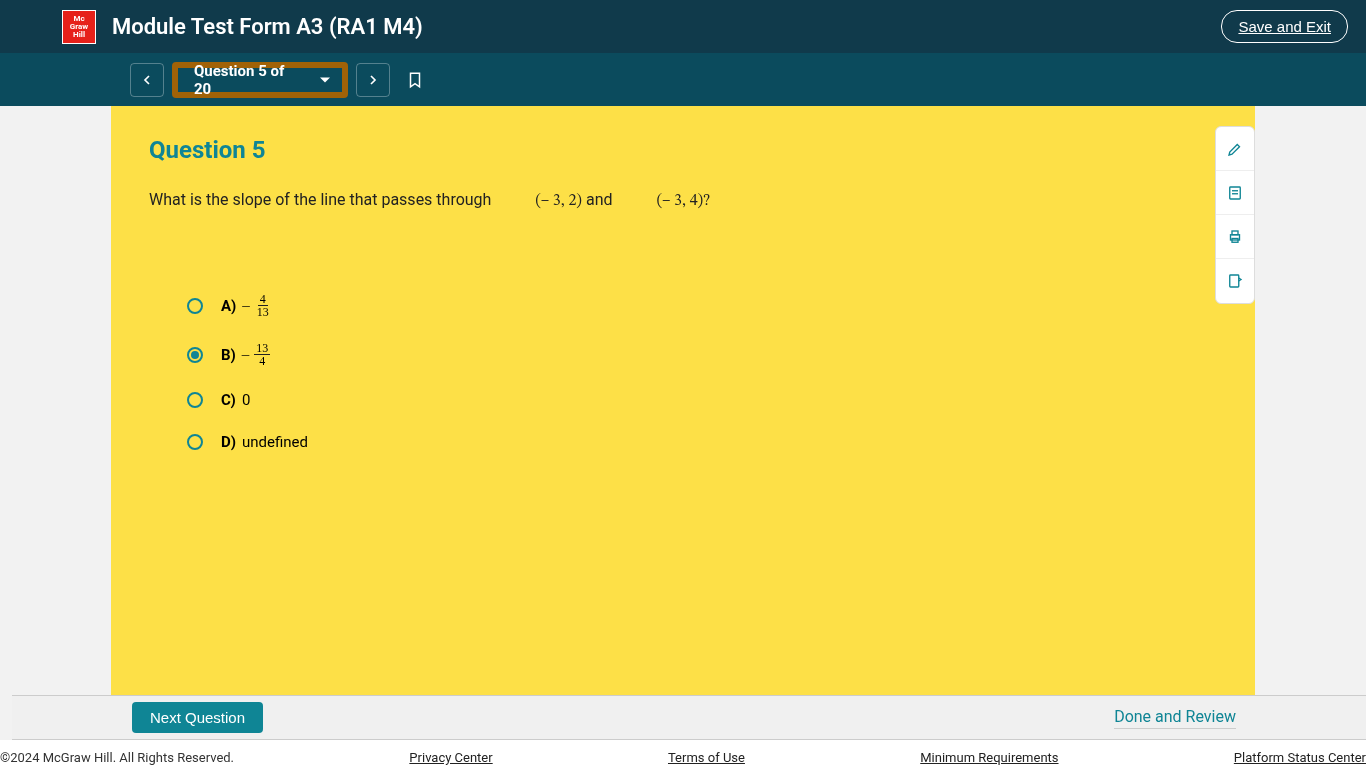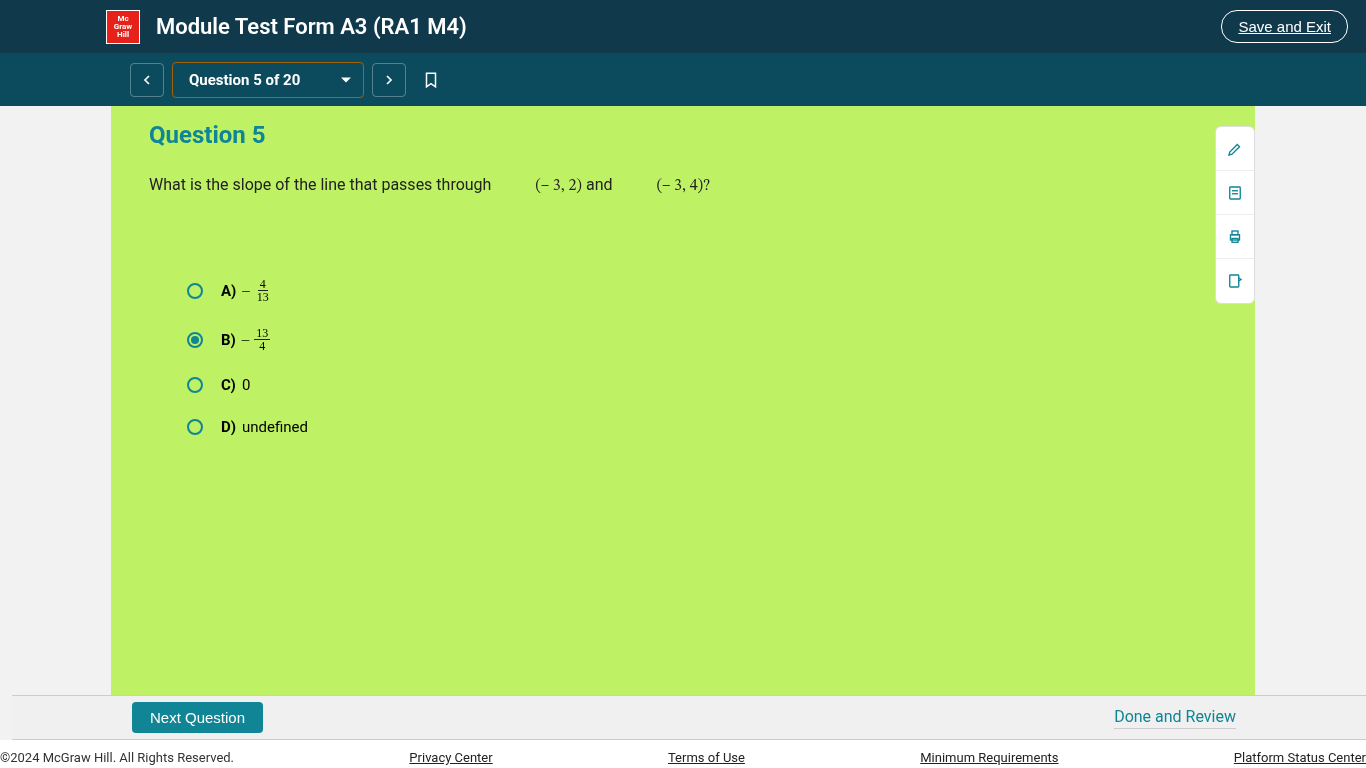--- a/index.html
+++ b/index.html
@@ -6,21 +6,21 @@
   body { font-family: -apple-system, BlinkMacSystemFont, "Segoe UI", Roboto, Helvetica, Arial, sans-serif; background: #f2f2f2; width: 1366px; height: 768px; overflow: hidden; }
 
   
   .header {
     height: 53px;
     background: #103a4b;
     display: flex;
     align-items: center;
     padding: 0 18px 0 0;
   }
-  .header-left { display: flex; align-items: center; flex: 1; padding-left: 106px; gap: 16px; }
+  .header-left { display: flex; align-items: center; flex: 1; padding-left: 62px; gap: 16px; }
   .logo {
     width: 34px; height: 34px; background: #e6211a; color: #fff;
     display: flex; flex-direction: column; justify-content: center; align-items: center;
     font-size: 8px; font-weight: bold; line-height: 8px;
     border: 1px solid #fff;
   }
   .assess-title { color: #fff; font-size: 22px; font-weight: 600; }
   .save-exit {
     color: #fff; background: transparent; border: 1px solid #fff;
     padding: 7px 16px; font-size: 15px; border-radius: 16px; cursor: pointer; text-decoration: underline;
@@ -31,38 +31,38 @@
     height: 53px; background: #0b4b5d; display: flex; align-items: center;
     padding-left: 130px; gap: 8px;
   }
   .nav-btn {
     width: 34px; height: 34px; border: 1px solid rgba(255,255,255,0.3); border-radius: 4px;
     display: flex; align-items: center; justify-content: center; cursor: pointer;
     color: #fff; background: transparent;
   }
   .nav-btn svg { stroke: #fff; }
   .question-select {
-    height: 36px; border: 1px solid #a16207; border-radius: 4px;
+    height: 36px; border: 6px solid #a16207; border-radius: 4px;
     background: transparent; color: #fff; font-weight: 700; font-size: 15px;
     padding: 0 40px 0 16px; display: flex; align-items: center; position: relative;
-    width: 192px; cursor: pointer;
+    width: 176px; cursor: pointer;
   }
   .question-select .caret {
     position: absolute; right: 12px; top: 50%; transform: translateY(-50%);
     width: 0; height: 0; border-left: 5px solid transparent; border-right: 5px solid transparent;
     border-top: 5px solid #fff;
   }
   .bookmark-btn { border: none; }
   .bookmark-btn svg { stroke: #fff; fill: none; }
 
   
   .stage { position: relative; height: calc(768px - 53px - 53px - 45px - 28px); }
   .content-card {
     position: absolute; left: 111px; top: 0; right: 111px; bottom: 0;
-    background: #bef264; padding: 15px 38px;
+    background: #fde047; padding: 30px 38px;
   }
   .q-heading { color: #0f8595; font-size: 24px; font-weight: 700; margin-bottom: 24px; }
   .q-text { font-size: 16px; color: #222; margin-bottom: 80px; line-height: 1.5; }
   .math { font-family: "Cambria Math", "STIX Two Math", "Times New Roman", serif; margin-left: 40px; }
 
   .options { padding-left: 38px; display: flex; flex-direction: column; gap: 24px; }
   .option { display: flex; align-items: center; gap: 18px; cursor: pointer; }
   .radio {
     width: 16px; height: 16px; border-radius: 50%; border: 2px solid #0f8595;
     display: flex; align-items: center; justify-content: center; flex-shrink: 0;

